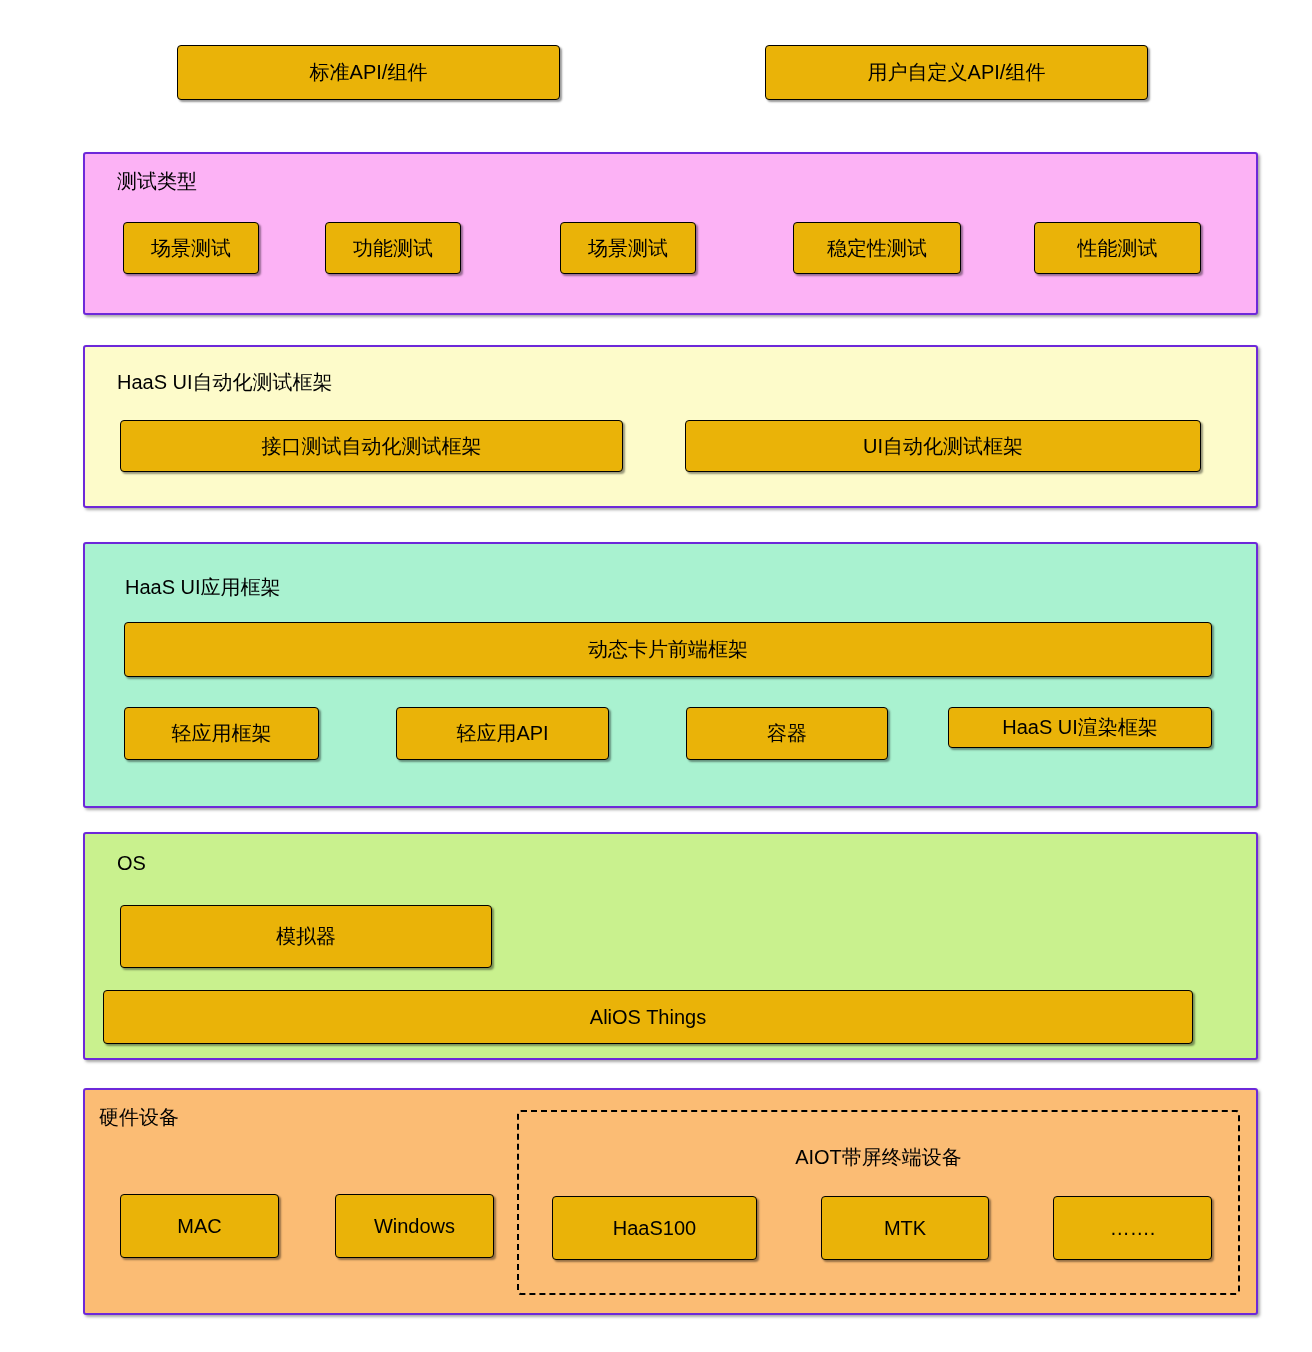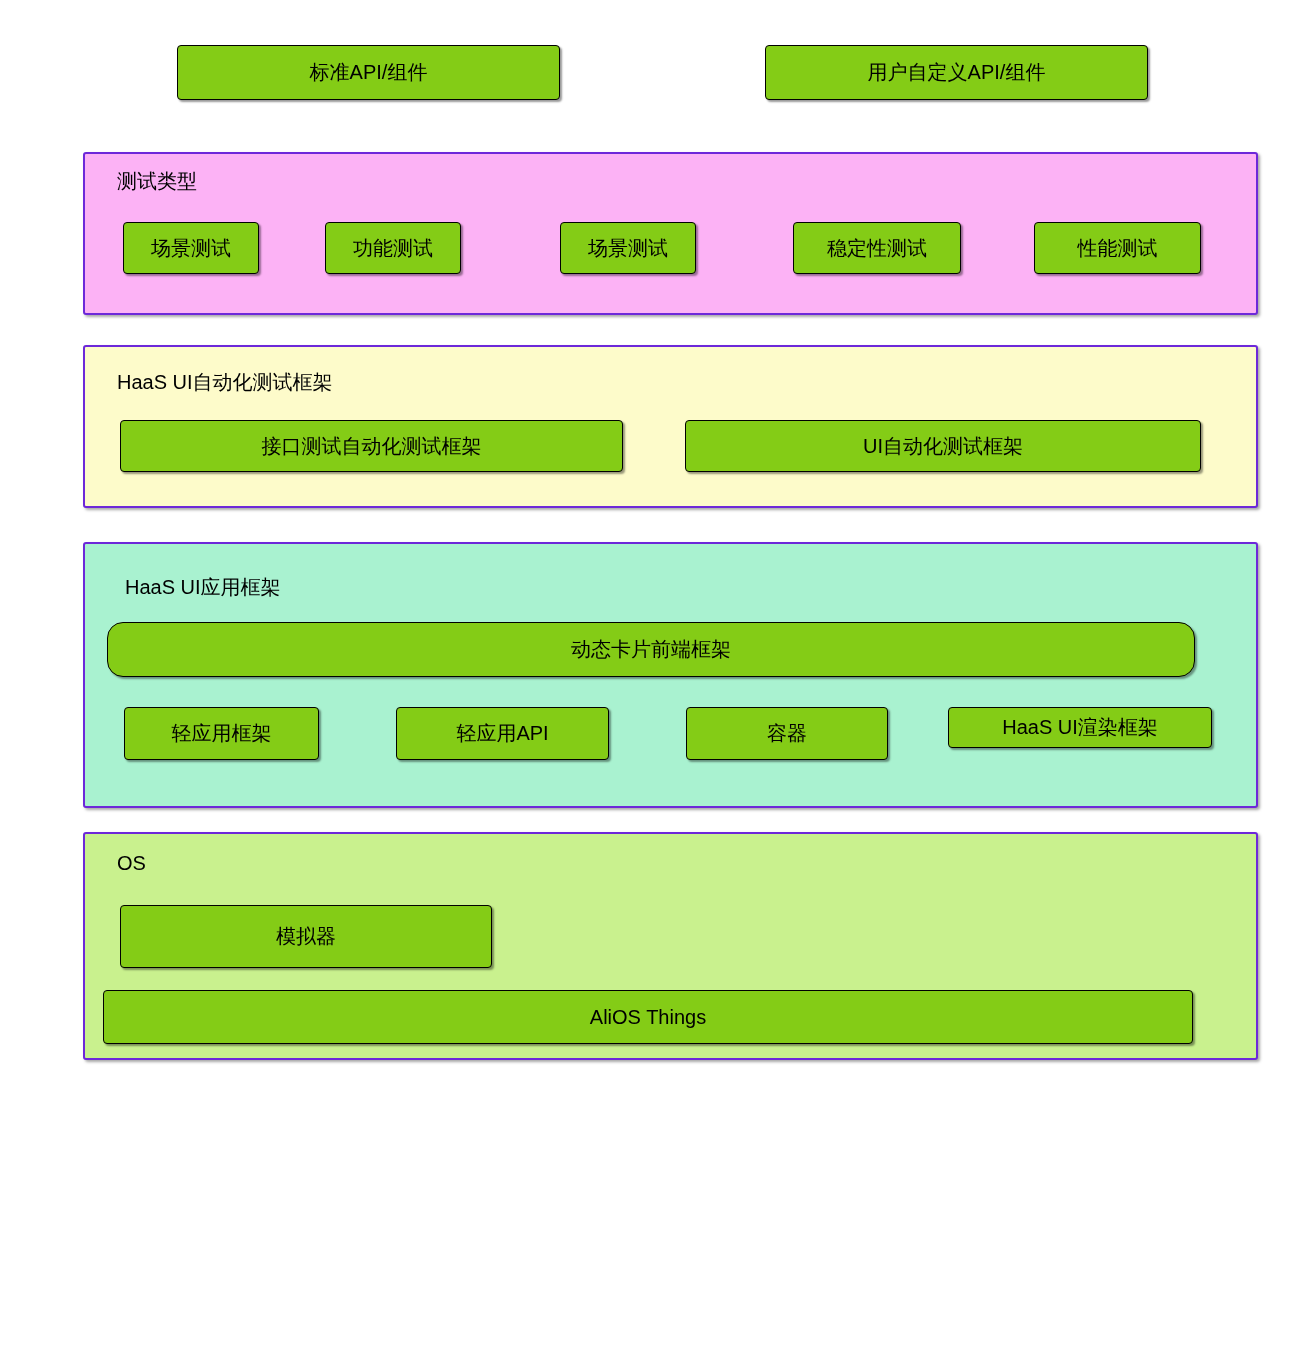--- a/index.html
+++ b/index.html
@@ -28,21 +28,21 @@
     box-sizing: border-box;
   }
   .sec-label {
     position: absolute;
     font-size: 20px;
     line-height: 26px;
     white-space: nowrap;
   }
   .node {
     position: absolute;
-    background: #84cc16;
+    background: #eab308;
     border: 1px solid #000000;
     border-radius: 4px;
     box-shadow: 2px 2px 2px rgba(0,0,0,0.40);
     display: flex;
     align-items: center;
     justify-content: center;
     font-size: 20px;
     text-align: center;
     box-sizing: border-box;
     white-space: nowrap;
@@ -80,27 +80,40 @@
   </div>
 
   <div class="section" style="top: 345px; height: 163px; background: rgb(253, 251, 202);">
     <div class="sec-label" style="left:32px; top:22px;">HaaS UI自动化测试框架</div>
     <div class="node" style="left:35px;  top:73px; width:503px; height:52px;">接口测试自动化测试框架</div>
     <div class="node" style="left:600px; top:73px; width:516px; height:52px;">UI自动化测试框架</div>
   </div>
 
   <div class="section" style="top: 542px; height: 266px; background: rgb(169, 242, 208);">
     <div class="sec-label" style="left:40px; top:30px;">HaaS UI应用框架</div>
-    <div class="node" style="left:22px; top:78px; width:1088px; height:55px;border-radius:16px;">动态卡片前端框架</div>
+    <div class="node" style="left:39px; top:78px; width:1088px; height:55px;">动态卡片前端框架</div>
     <div class="node" style="left:39px;  top:163px; width:195px; height:53px;">轻应用框架</div>
     <div class="node" style="left:311px; top:163px; width:213px; height:53px;">轻应用API</div>
     <div class="node" style="left:601px; top:163px; width:202px; height:53px;">容器</div>
     <div class="node" style="left:863px; top:163px; width:264px; height:41px;">HaaS UI渲染框架</div>
   </div>
 
   <div class="section" style="top: 832px; height: 228px; background: rgb(201, 241, 142);">
     <div class="sec-label" style="left:32px; top:16px;">OS</div>
     <div class="node" style="left:35px; top:71px; width:372px; height:63px;">模拟器</div>
     <div class="node" style="left:18px; top:156px; width:1090px; height:54px;">AliOS Things</div>
   </div>
 
+  <div class="section" style="top: 1088px; height: 227px; background: rgb(251, 188, 116);">
+    <div class="sec-label" style="left:14px; top:14px;">硬件设备</div>
+
+    <div class="node" style="left:35px;  top:104px; width:159px; height:64px;">MAC</div>
+    <div class="node" style="left:250px; top:104px; width:159px; height:64px;">Windows</div>
+
+    <div class="dashed-group" style="left:432px; top:20px; width:723px; height:185px;">
+      <div class="group-label" style="top:32px;">AIOT带屏终端设备</div>
+      <div class="node" style="left:33px;  top:84px; width:205px; height:64px;">HaaS100</div>
+      <div class="node" style="left:302px; top:84px; width:168px; height:64px;">MTK</div>
+      <div class="node" style="left:534px; top:84px; width:159px; height:64px;">…….</div>
+    </div>
+  </div>
 
 </div>
 
 </body></html>

